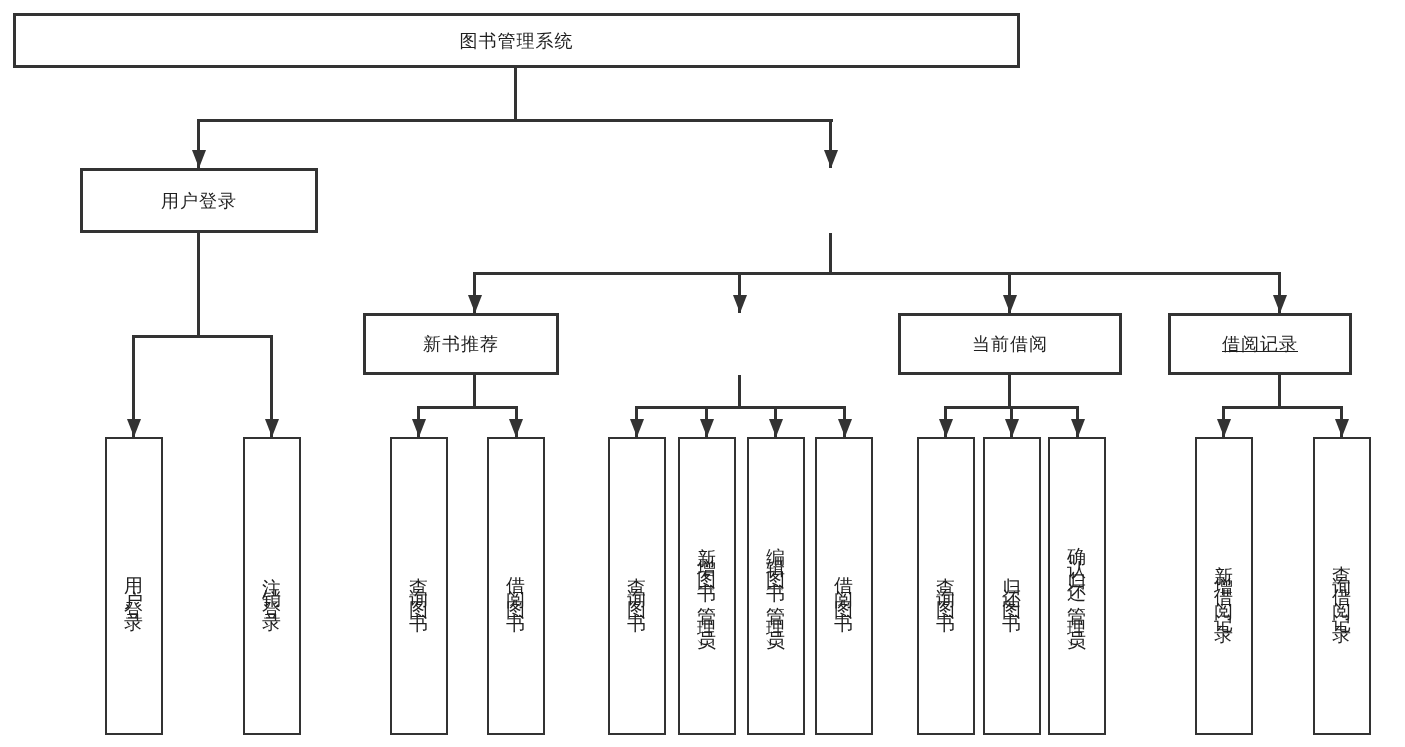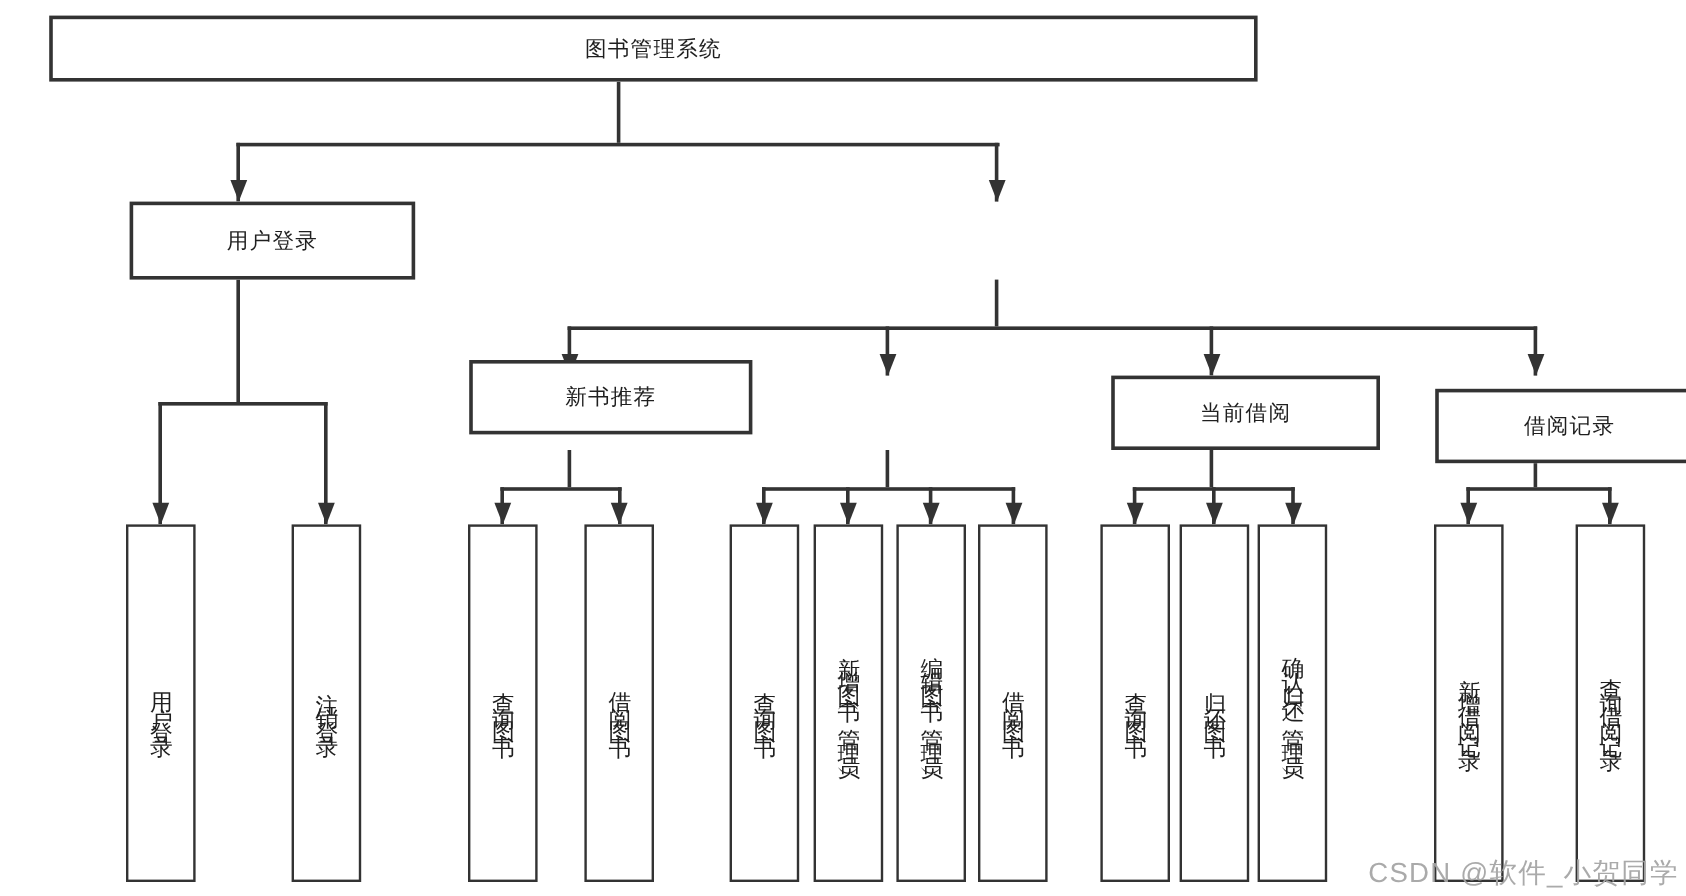--- a/index.html
+++ b/index.html
@@ -14,21 +14,20 @@
   
   .hbox{
     position:absolute;
     background:#ffffff;
     border:3px solid #333333;
     box-sizing:border-box;
     display:flex;align-items:center;justify-content:center;
     font-size:18px;
     letter-spacing:1px;
     color:#1f1f1f;
-    margin-left:28px;
   }
   
   .vbox{
     position:absolute;
     background:#ffffff;
     border:2.5px solid #333333;
     box-sizing:border-box;
     display:flex;align-items:center;justify-content:center;
     color:#1f1f1f;
   }
@@ -126,27 +125,27 @@
   <div class="ar" style="left:1335px;top:419px;"></div>
 
   <div class="hbox" style="left:13px;top:13px;width:1007px;height:55px;">
     <span>图书管理系统</span>
   </div>
 
   <div class="hbox" style="left:80px;top:168px;width:238px;height:65px;">
     <span>用户登录</span>
   </div>
 
-  <div class="hbox" style="left:363px;top:300px;width:236px;height:62px;">
+  <div class="hbox" style="left:363px;top:313px;width:196px;height:62px;">
     <span>新书推荐</span>
   </div>
   <div class="hbox" style="left:898px;top:313px;width:224px;height:62px;">
     <span>当前借阅</span>
   </div>
-  <div class="hbox" style="left:1168px;top:324px;width:224px;height:62px;">
+  <div class="hbox" style="left:1168px;top:313px;width:184px;height:62px;text-decoration:underline;">
     <span>借阅记录</span>
   </div>
 
   <div class="vbox" style="left:105px;top:437px;width:58px;height:298px;">
     <span class="vtext">用户登录</span>
   </div>
   <div class="vbox" style="left:243px;top:437px;width:58px;height:298px;">
     <span class="vtext">注销登录</span>
   </div>
 
@@ -180,15 +179,14 @@
     <span class="vtext">确认归还（管理员）</span>
   </div>
 
   <div class="vbox" style="left:1195px;top:437px;width:58px;height:298px;">
     <span class="vtext">新增借阅记录</span>
   </div>
   <div class="vbox" style="left:1313px;top:437px;width:58px;height:298px;">
     <span class="vtext">查询借阅记录</span>
   </div>
 
-  <div class="watermark">CSDN @软件_小贺同学</div>
 
 </div>
 
 </body></html>

